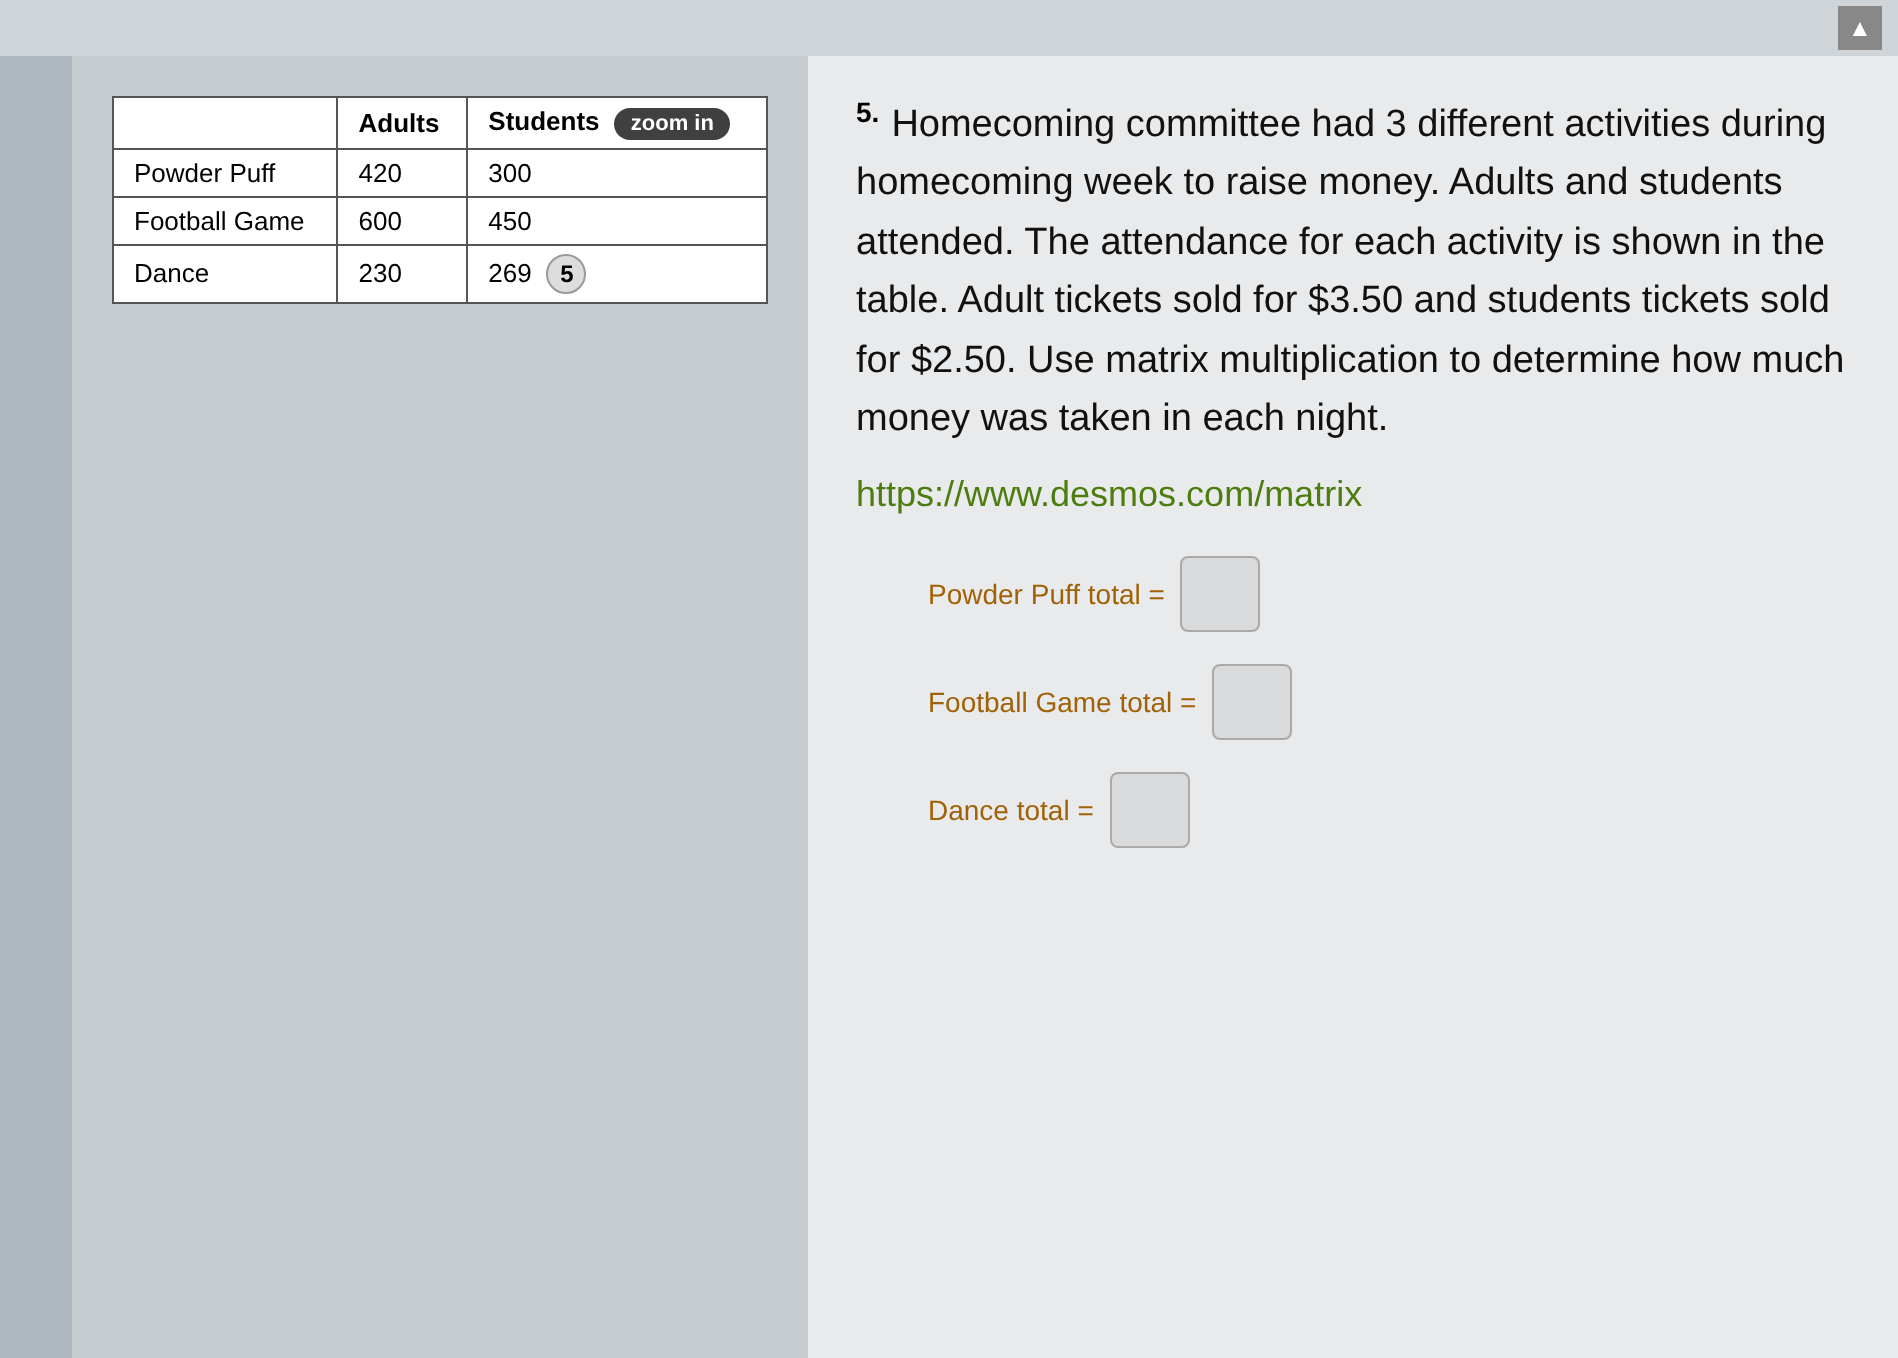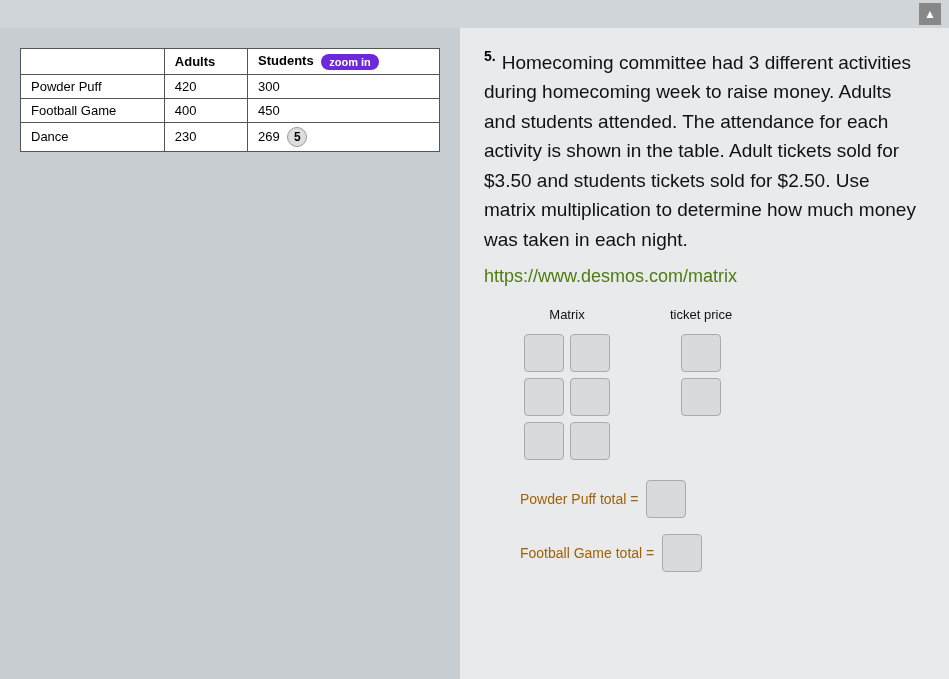--- a/index.html
+++ b/index.html
@@ -36,25 +36,26 @@
     }
 
     .main-content {
       display: flex;
       flex: 1;
       overflow: hidden;
     }
 
     
     .left-panel {
-      width: 460px;
+      width: 368px;
       background: #c8cdd2;
       padding: 20px;
       display: flex;
       flex-direction: column;
+      margin-left: 36px;
     }
 
     .attendance-table {
       border-collapse: collapse;
       background: white;
       font-size: 13px;
     }
 
     .attendance-table th,
     .attendance-table td {
@@ -63,21 +64,21 @@
       text-align: left;
     }
 
     .attendance-table th {
       font-weight: bold;
       background: white;
     }
 
     .zoom-badge {
       display: inline-block;
-      background: #6d28d9;
+      background: #404040;
       color: white;
       font-size: 11px;
       padding: 2px 8px;
       border-radius: 10px;
       margin-left: 4px;
       vertical-align: middle;
     }
 
     .number-badge {
       display: inline-flex;
@@ -213,21 +214,21 @@
         </tr>
       </thead>
       <tbody>
         <tr>
           <td>Powder Puff</td>
           <td>420</td>
           <td>300</td>
         </tr>
         <tr>
           <td>Football Game</td>
-          <td>400</td>
+          <td>600</td>
           <td>450</td>
         </tr>
         <tr>
           <td>Dance</td>
           <td>230</td>
           <td>
             <span>269</span>
             <span class="number-badge">5</span>
           </td>
         </tr>
@@ -239,48 +240,30 @@
 
     <div>
       <span class="question-number">5.</span>
       <span class="question-text">Homecoming committee had 3 different activities during homecoming week to raise money. Adults and students attended. The attendance for each activity is shown in the table. Adult tickets sold for $3.50 and students tickets sold for $2.50. Use matrix multiplication to determine how much money was taken in each night.</span>
     </div>
 
     <div>
       <a class="link-text">https://www.desmos.com/matrix</a>
     </div>
 
-    <div class="matrix-section">
-
-      <div class="matrix-col">
-        <span class="matrix-label">Matrix</span>
-        <div class="matrix-grid matrix-grid-2col">
-          <div class="matrix-cell"></div>
-          <div class="matrix-cell"></div>
-          <div class="matrix-cell"></div>
-          <div class="matrix-cell"></div>
-          <div class="matrix-cell"></div>
-          <div class="matrix-cell"></div>
-        </div>
-      </div>
-
-      <div class="matrix-col">
-        <span class="matrix-label">ticket price</span>
-        <div class="matrix-grid matrix-grid-1col">
-          <div class="matrix-cell"></div>
-          <div class="matrix-cell"></div>
-        </div>
-      </div>
-    </div>
 
     <div class="totals-section">
       <div class="total-row">
         <span>Powder Puff total =</span>
         <div class="total-box"></div>
       </div>
       <div class="total-row">
         <span>Football Game total =</span>
         <div class="total-box"></div>
       </div>
+      <div class="total-row">
+        <span>Dance total =</span>
+        <div class="total-box"></div>
+      </div>
     </div>
 
   </div>
 </div>
 
 </body></html>

